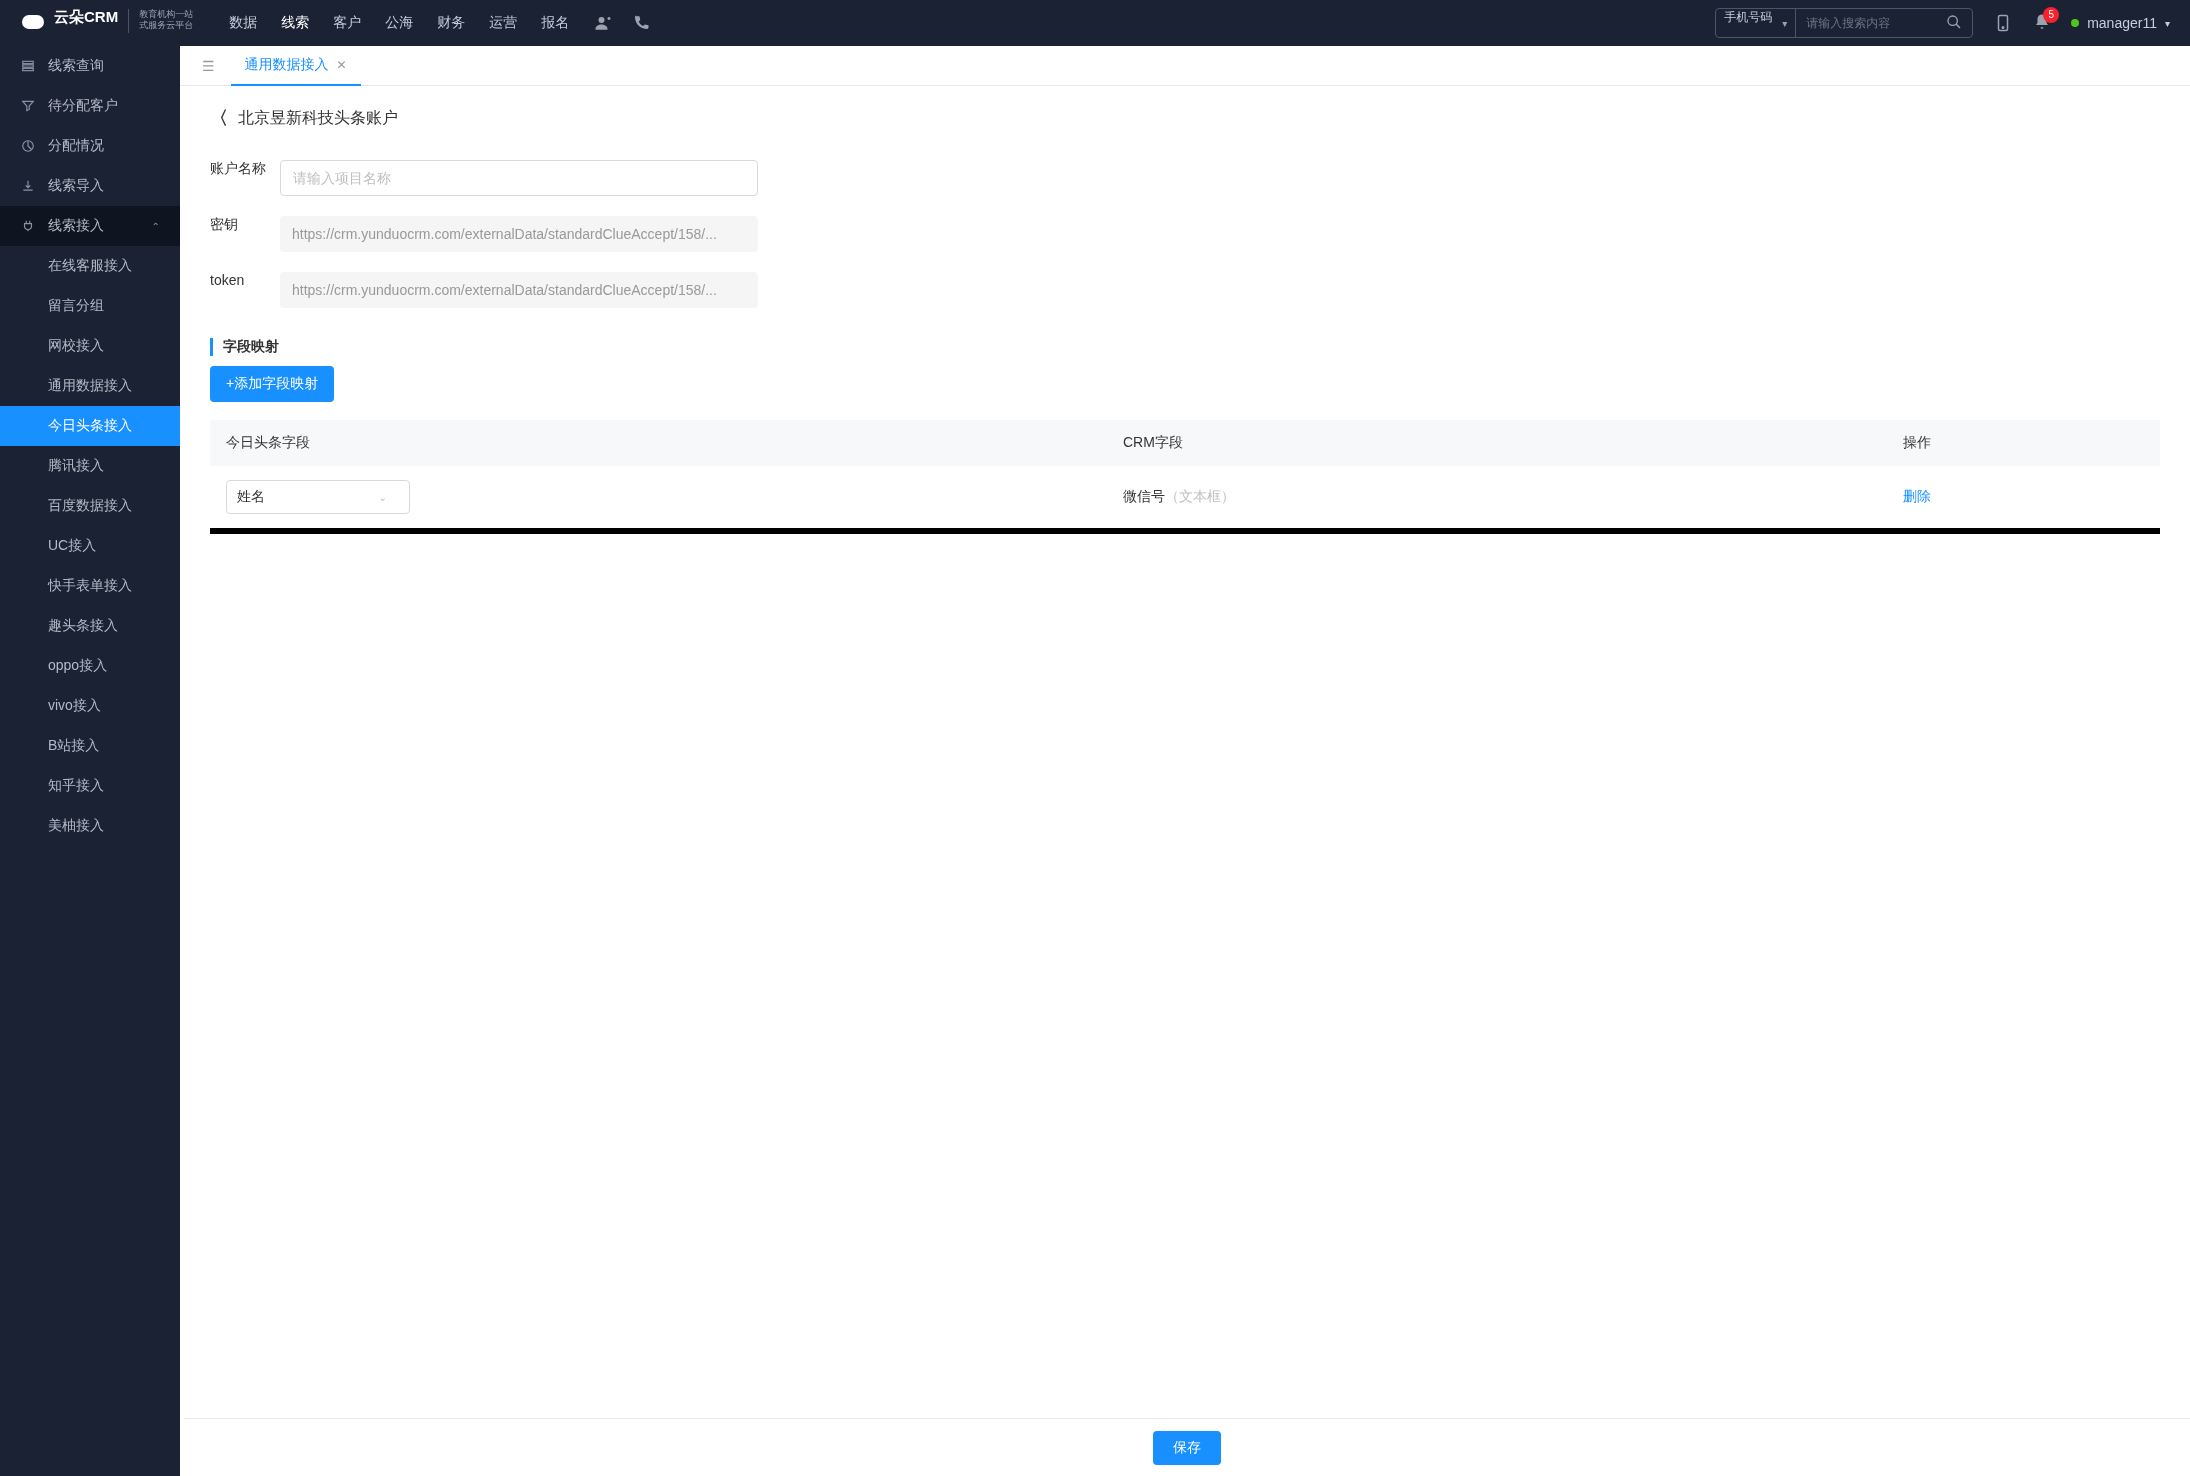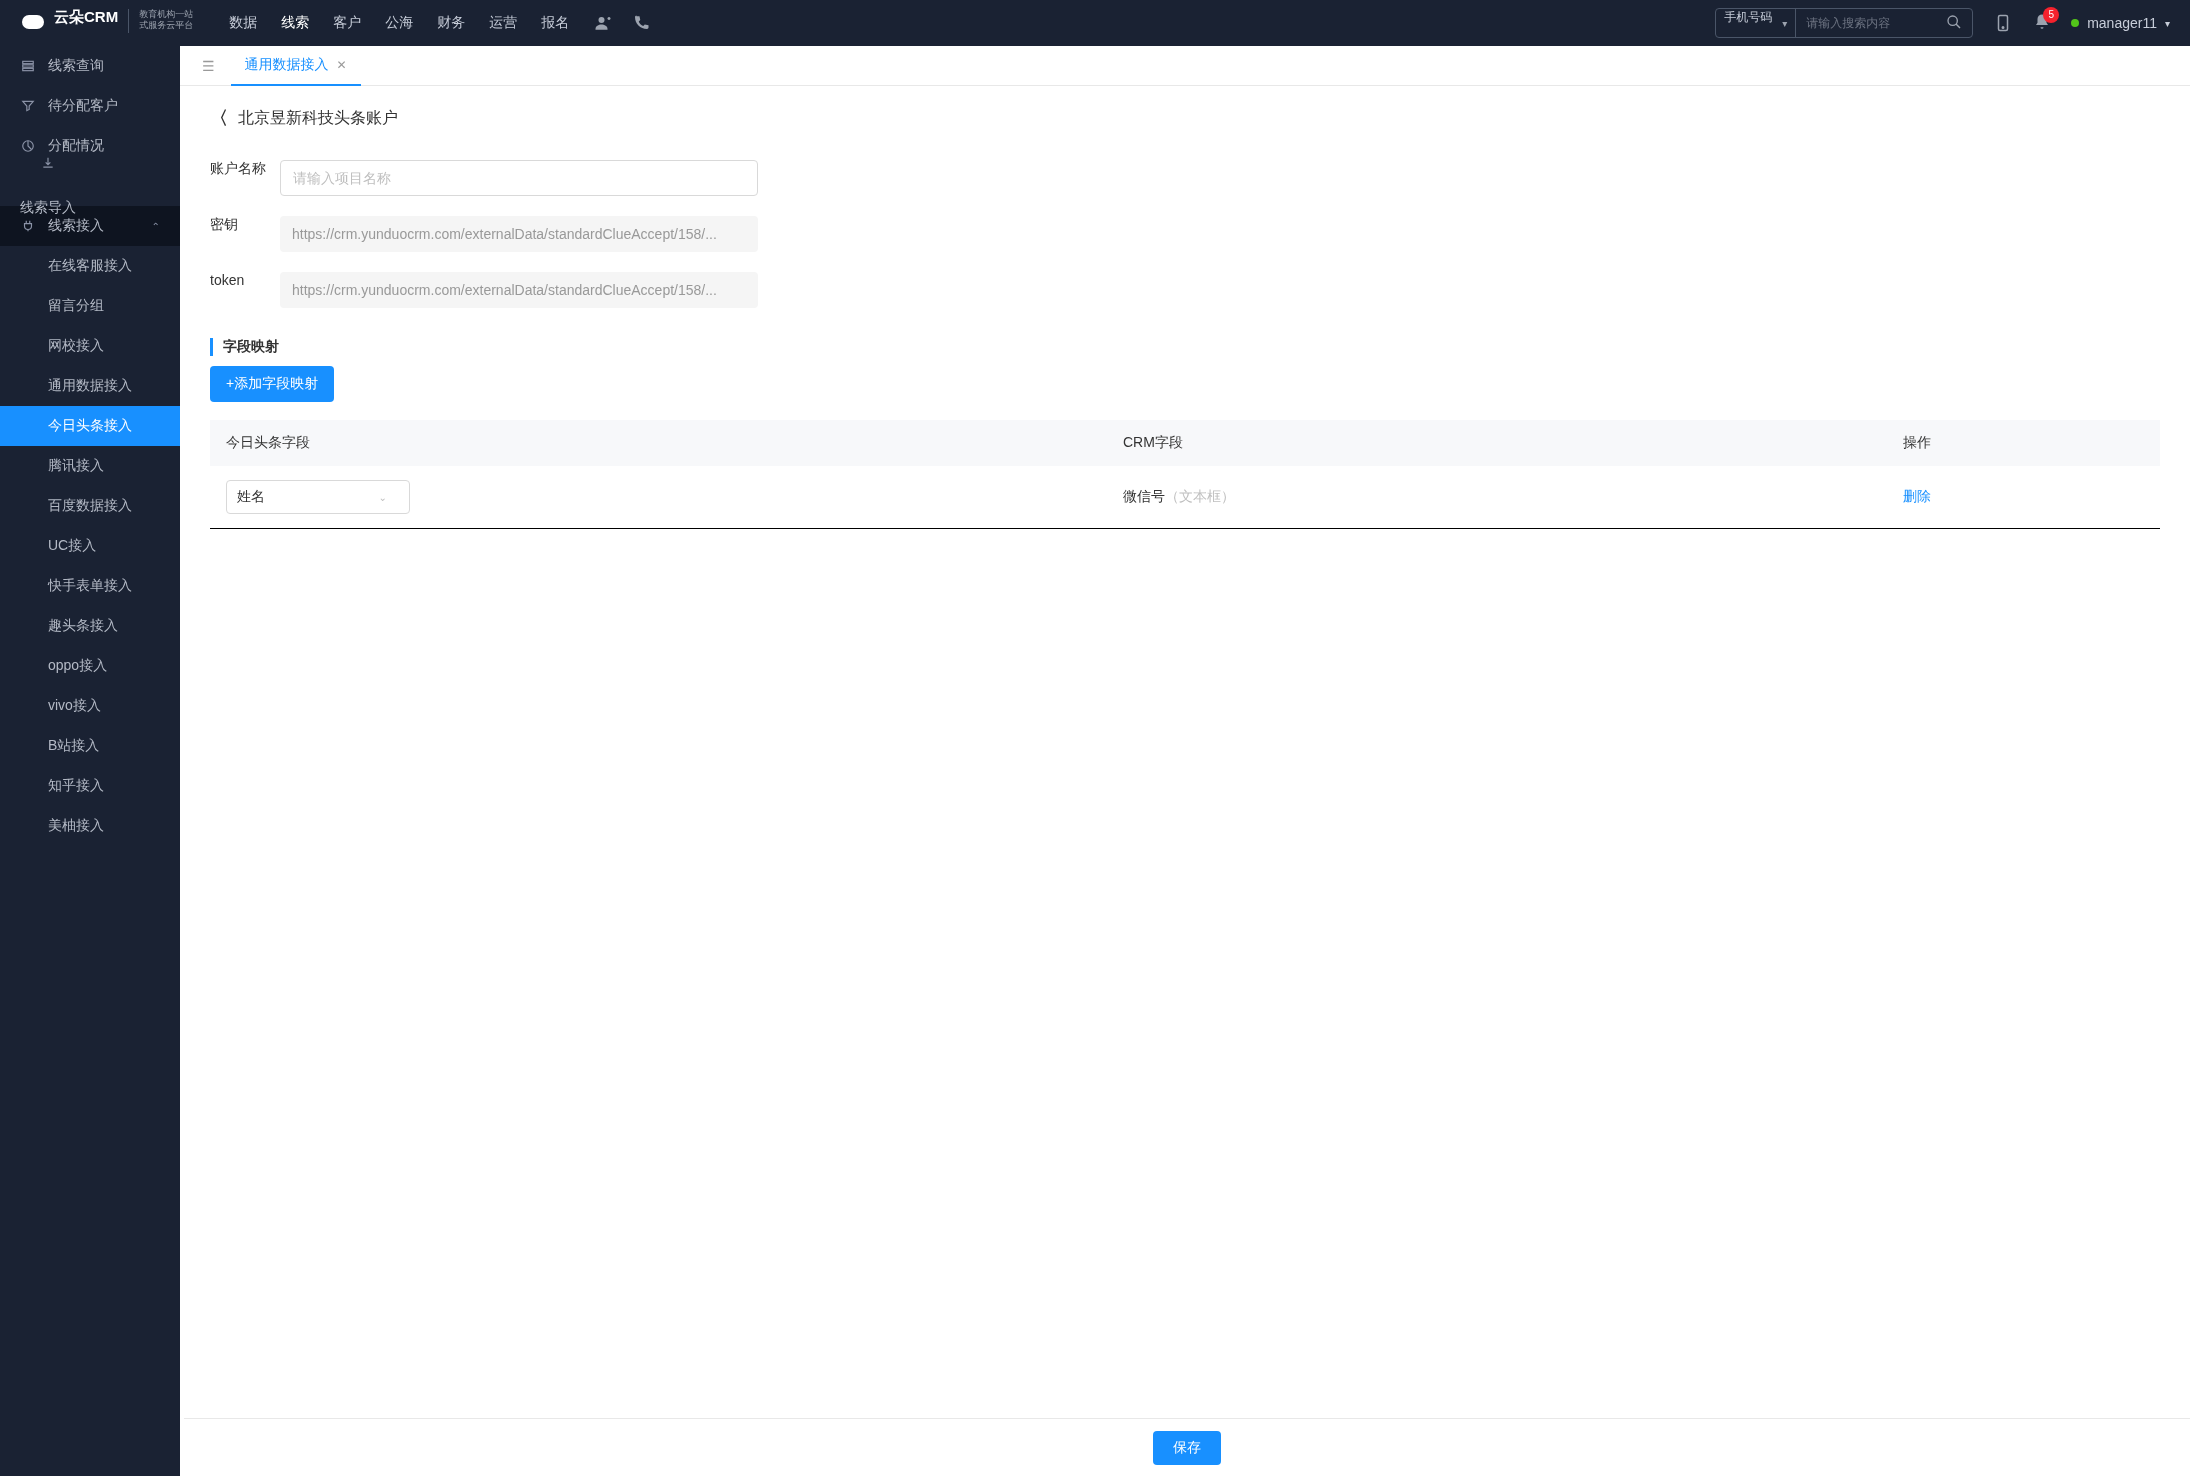--- a/index.html
+++ b/index.html
@@ -51,21 +51,21 @@
 .form-label{width:70px;text-align:left;font-size:14px;color:#333}
 .form-input{width:478px;height:36px;border:1px solid #d9d9d9;border-radius:4px;padding:0 12px;font-size:14px;outline:none}
 .form-input::placeholder{color:#bfbfbf}
 .form-readonly{width:478px;height:36px;background:#f5f5f5;border-radius:4px;padding:0 12px;font-size:14px;display:flex;align-items:center;color:#999;overflow:hidden;text-overflow:ellipsis;white-space:nowrap}
 .section{margin-top:30px}
 .section-title{font-size:14px;font-weight:600;padding-left:10px;border-left:3px solid #1890ff;margin-bottom:10px}
 .section-desc{font-size:13px;color:#999;margin-bottom:16px;padding-left:12px}
 .add-btn{background:#1890ff;color:#fff;border:none;height:36px;padding:0 16px;border-radius:4px;cursor:pointer;font-size:14px}
 .table{width:100%;margin-top:18px;border-collapse:collapse}
 .table th{background:#f7f8fa;text-align:left;padding:14px 16px;font-weight:500;font-size:14px;color:#333}
-.table td{padding:14px 16px;border-bottom:1px solid #000000;font-size:14px}
+.table td{padding:14px 16px;border-bottom:6px solid #000000;font-size:14px}
 .cell-select{width:184px;height:34px;border:1px solid #d9d9d9;border-radius:4px;padding:0 22px 0 10px;font-size:14px;background:#fff;cursor:pointer;display:flex;align-items:center;justify-content:space-between;color:#333}
 .cell-select.placeholder{color:#bfbfbf}
 .sel-caret{color:#bfbfbf;font-size:10px}
 .cell-input{width:184px;height:34px;border:1px solid #d9d9d9;border-radius:4px;padding:0 10px;font-size:14px;outline:none;margin-left:10px}
 .cell-input::placeholder{color:#bfbfbf}
 .crm-field{font-size:14px}
 .crm-type{color:#bfbfbf}
 .del-link{color:#1890ff;cursor:pointer}
 .footer{position:fixed;bottom:0;left:184px;right:0;height:58px;background:#fff;border-top:1px solid #e8e8e8;display:flex;align-items:center;justify-content:center}
 .save-btn{background:#1890ff;color:#fff;border:none;height:34px;padding:0 20px;border-radius:4px;cursor:pointer;font-size:14px}
@@ -174,21 +174,21 @@
           <span class="side-icon">
             <svg viewBox="0 0 24 24" width="14" height="14" fill="none" stroke="currentColor" stroke-width="2">
               <circle cx="12" cy="12" r="9"></circle>
               <path d="M12 3v9l6 6"></path>
             </svg>
           </span>
           <span>分配情况</span>
         </div>
       </div>
       <div class="side-item">
-        <div class="flex" style="gap: 28px; flex-direction: column;">
+        <div class="flex" style="gap: 12px;">
           <span class="side-icon">
             <svg viewBox="0 0 24 24" width="14" height="14" fill="none" stroke="currentColor" stroke-width="2">
               <path d="M12 3v12M8 11l4 4 4-4M4 19h16"></path>
             </svg>
           </span>
           <span>线索导入</span>
         </div>
       </div>
       <div class="side-item open expand">
         <div class="flex" style="gap: 12px; font-family: Liberation Serif, serif;">

